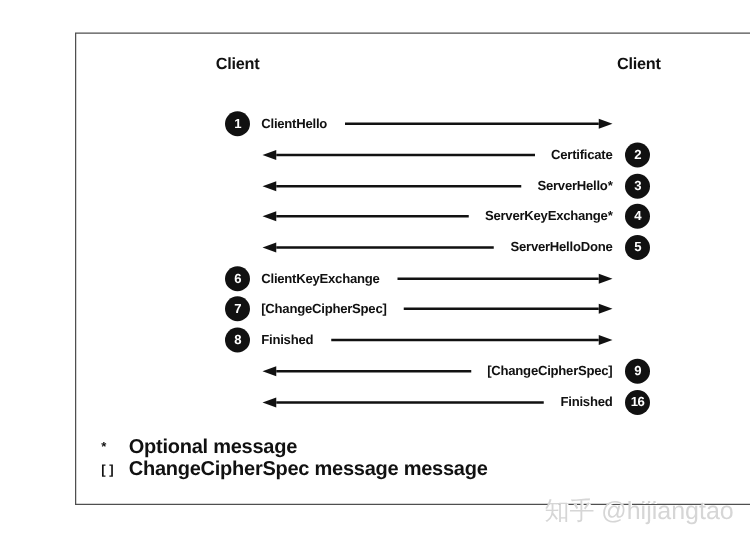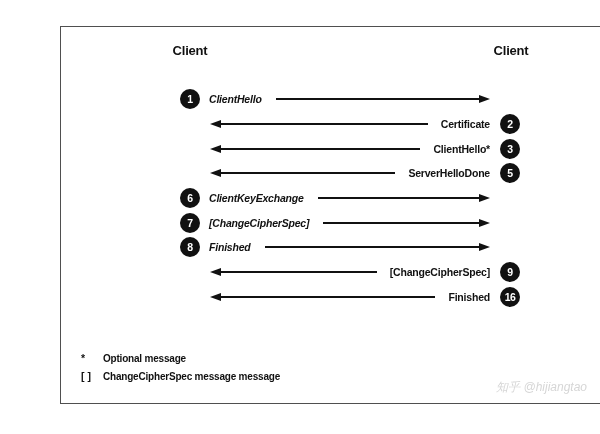--- a/index.html
+++ b/index.html
@@ -44,41 +44,40 @@
   .badge{
     flex:0 0 20px;width:20px;height:20px;border-radius:50%;
     background:var(--ink);color:var(--badge-text);
     font-weight:bold;font-size:10.5px;letter-spacing:-0.5px;
     display:flex;align-items:center;justify-content:center;
   }
   .msg{
     font-weight:bold;font-size:10.5px;letter-spacing:-0.2px;
     color:var(--ink);white-space:nowrap;
   }
-  .row.right .msg{margin:0 14px 0 9px;font-style:italic;}
+  .row.right .msg{margin:0 14px 0 9px;}
   .row.left  .msg{margin:0 10px 0 13px;}
   .arrow{flex:1;display:flex;align-items:center;min-width:28px;}
   .shaft{flex:1;height:2px;background:var(--ink);}
   .head{width:0;height:0;border-top:4.5px solid transparent;border-bottom:4.5px solid transparent;}
   .head.r{border-left:11px solid var(--ink);}
   .head.l{border-right:11px solid var(--ink);}
   .spacer{flex:0 0 30px;}
   .legend{position:absolute;left:20px;top:322px;}
   .legend-row{display:flex;align-items:center;height:18px;}
   .legend-symbol{
     flex:0 0 22px;font-weight:bold;font-size:10.5px;color:var(--ink);
     white-space:pre;
   }
-  .legend-text{font-weight:bold;font-size:10px;letter-spacing:-0.2px;color:var(--ink);white-space:nowrap;}
+  .legend-text{font-weight:bold;font-size:16px;letter-spacing:-0.2px;color:var(--ink);white-space:nowrap;}
   .watermark{
-    position:absolute;right:13px;top:379px;z-index:5;
-    font-size:12px;color:var(--watermark);
+    position:absolute;right:13px;top:395px;z-index:5;
+    font-size:20px;color:var(--watermark);
     text-shadow:1px 1px 0 #ffffff;
     white-space:nowrap;
-    font-style:italic;
   }
 </style>
 </head>
 <body>
 
 <div class="frame">
   <div class="party client">Client</div>
   <div class="party server">Client</div>
 
   <div class="rows">
@@ -101,24 +100,33 @@
     <div class="msg">Certificate</div>
     <div class="badge">2</div>
   </div>
 
   <div class="row left">
     <div class="spacer"></div>
     <div class="arrow">
       <div class="head l"></div>
       <div class="shaft"></div>
     </div>
-    <div class="msg">ClientHello*</div>
+    <div class="msg">ServerHello*</div>
     <div class="badge">3</div>
   </div>
 
+  <div class="row left">
+    <div class="spacer"></div>
+    <div class="arrow">
+      <div class="head l"></div>
+      <div class="shaft"></div>
+    </div>
+    <div class="msg">ServerKeyExchange*</div>
+    <div class="badge">4</div>
+  </div>
 
   <div class="row left">
     <div class="spacer"></div>
     <div class="arrow">
       <div class="head l"></div>
       <div class="shaft"></div>
     </div>
     <div class="msg">ServerHelloDone</div>
     <div class="badge">5</div>
   </div>

